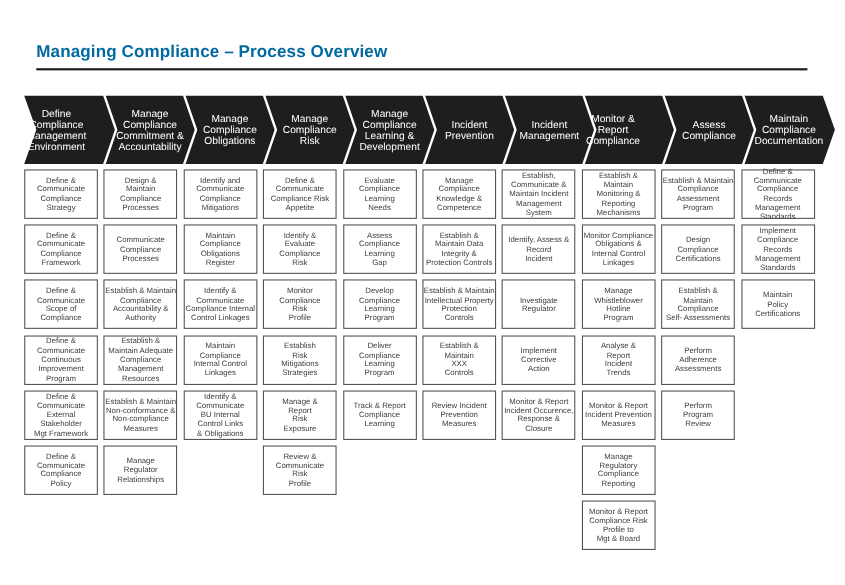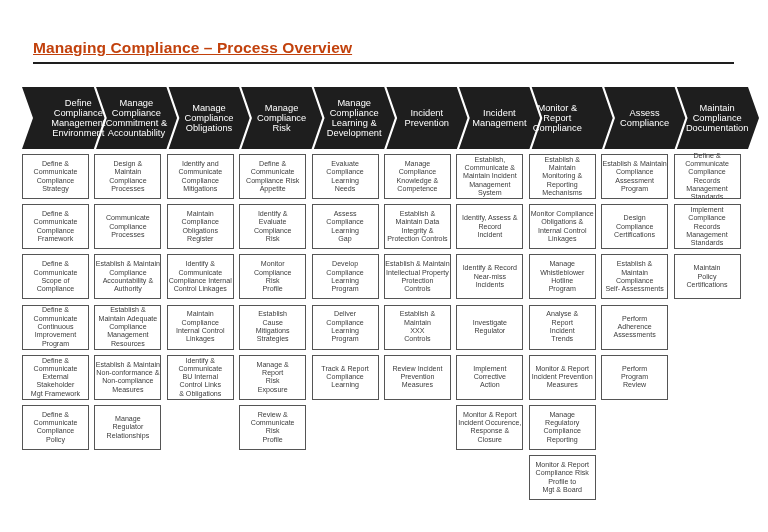--- a/index.html
+++ b/index.html
@@ -3,22 +3,22 @@
 <meta charset="utf-8">
 <style>
   html, body { margin:0; padding:0; }
   body {
     width:768px; height:532px; position:relative; overflow:hidden;
     background:#ffffff;
     font-family:"Liberation Sans", "DejaVu Sans", sans-serif;
   }
   .title {
     position:absolute; left:33px; top:39px;
-    font-size:15.5px; font-weight:bold; color:#c2410c;
-    white-space:nowrap; letter-spacing:0.1px;text-decoration:underline;
+    font-size:15.5px; font-weight:bold; color:#0369a1;
+    white-space:nowrap; letter-spacing:0.1px;
   }
   .title-rule {
     position:absolute; left:33px; top:62px; width:701px; height:1.6px;
     background:#1e1e1e;
   }
   .band { position:absolute; left:0; top:0; width:768px; height:170px; }
   .chev-label {
     position:absolute; top:87px; height:62px; width:72.6px;
     display:flex; align-items:center; justify-content:center;
     text-align:center; white-space:pre-line;
@@ -52,21 +52,21 @@
     <polyline points="239.8,86 250.8,118 239.8,150"></polyline>
     <polyline points="312.4,86 323.4,118 312.4,150"></polyline>
     <polyline points="385,86 396,118 385,150"></polyline>
     <polyline points="457.6,86 468.6,118 457.6,150"></polyline>
     <polyline points="530.2,86 541.2,118 530.2,150"></polyline>
     <polyline points="602.8,86 613.8,118 602.8,150"></polyline>
     <polyline points="675.4,86 686.4,118 675.4,150"></polyline>
   </g>
 </svg>
 
-<div class="chev-label" style="left:42px">Define
+<div class="chev-label" style="left:15px">Define
 Compliance
 Management
 Environment</div>
 <div class="chev-label" style="left:100.1px">Manage
 Compliance
 Commitment &amp;
 Accountability</div>
 <div class="chev-label" style="left:172.7px">Manage
 Compliance
 Obligations</div>
@@ -178,21 +178,21 @@
 Appetite</div>
     <div class="box">Identify &amp;
 Evaluate
 Compliance
 Risk</div>
     <div class="box">Monitor
 Compliance
 Risk
 Profile</div>
     <div class="box">Establish
-Cause
+Risk
 Mitigations
 Strategies</div>
     <div class="box">Manage &amp;
 Report
 Risk
 Exposure</div>
     <div class="box">Review &amp;
 Communicate
 Risk
 Profile</div>
@@ -244,23 +244,20 @@
 
   <div class="col">
     <div class="box">Establish,
 Communicate &amp;
 Maintain Incident
 Management
 System</div>
     <div class="box">Identify, Assess &amp;
 Record
 Incident</div>
-    <div class="box">Identify &amp; Record
-Near-miss
-Incidents</div>
     <div class="box">Investigate
 Regulator</div>
     <div class="box">Implement
 Corrective
 Action</div>
     <div class="box">Monitor &amp; Report
 Incident Occurence,
 Response &amp;
 Closure</div>
   </div>

